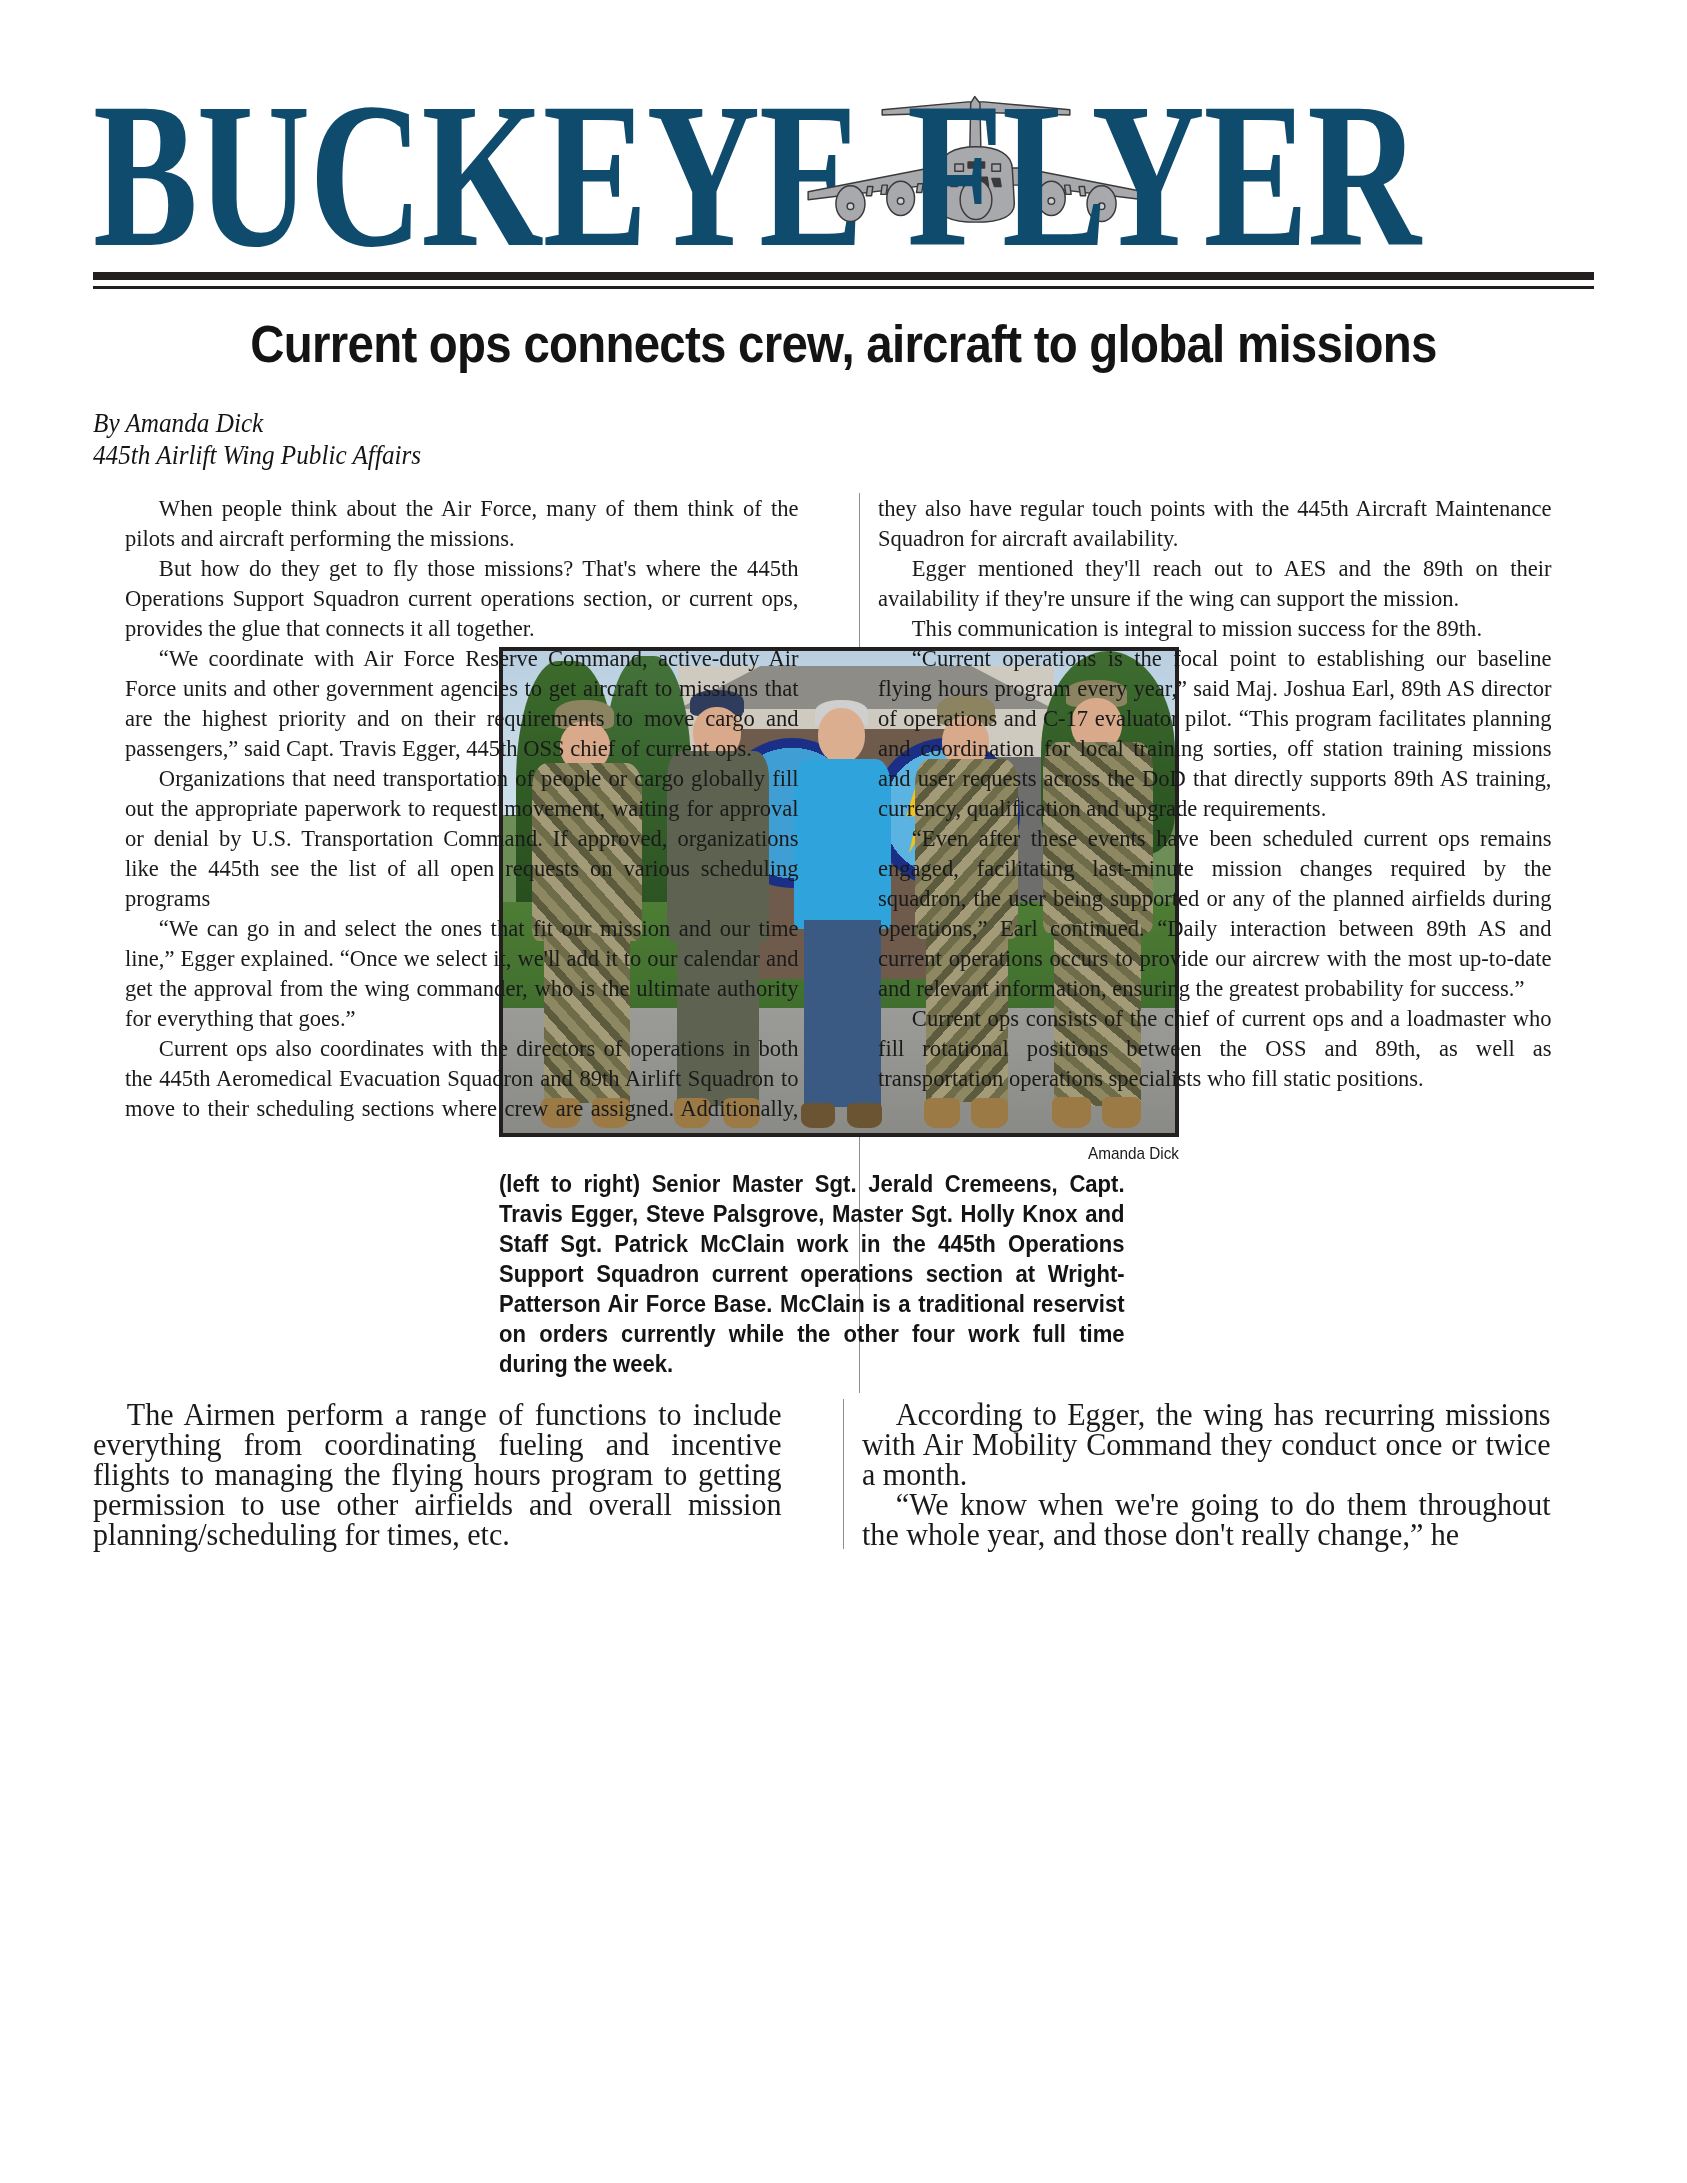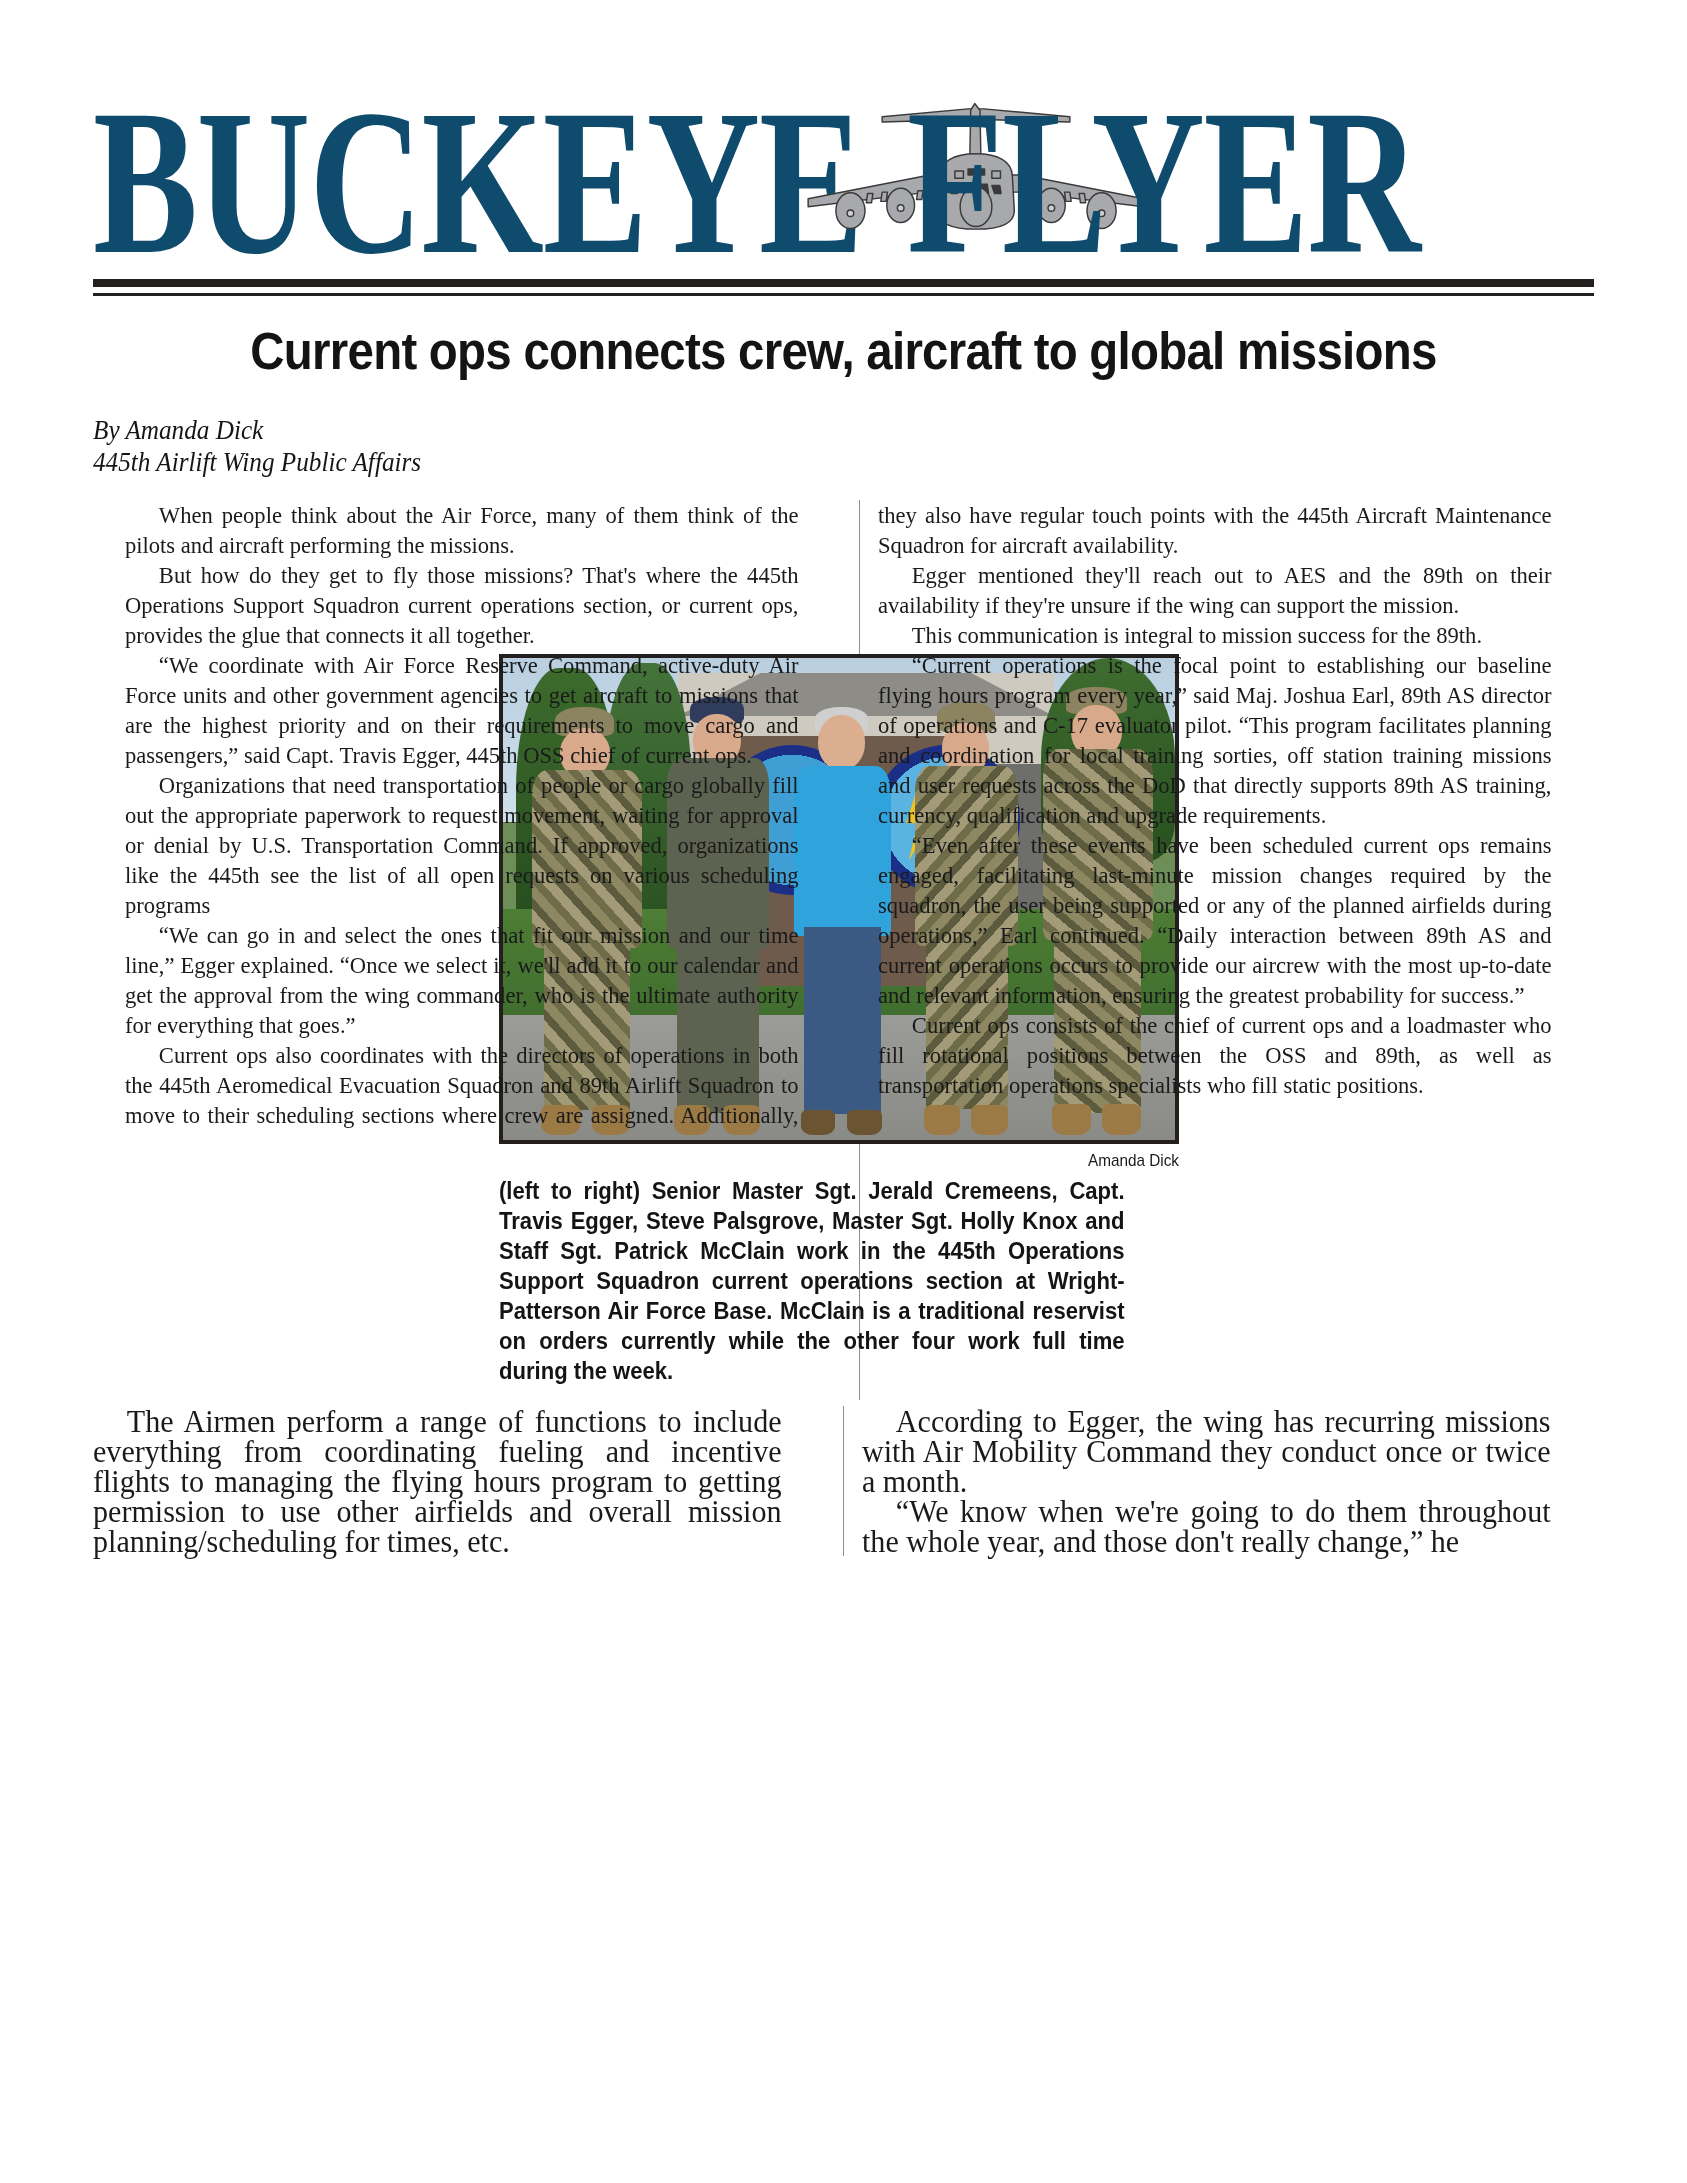--- a/index.html
+++ b/index.html
@@ -6,21 +6,21 @@
   body{
     width:1687px;height:2183px;
     font-family:"Liberation Serif",serif;
     color:#1a1a1a;
     -webkit-font-smoothing:antialiased;
   }
   .page{
     position:relative;
     width:1687px;height:1657px;
     box-sizing:border-box;
-    padding:7px 93px;
+    padding:0 93px;
     overflow:hidden;
   }
 
   
   .masthead{
     position:relative;
     height:198px;
     margin-top:71px;
   }
   .mast-word{

